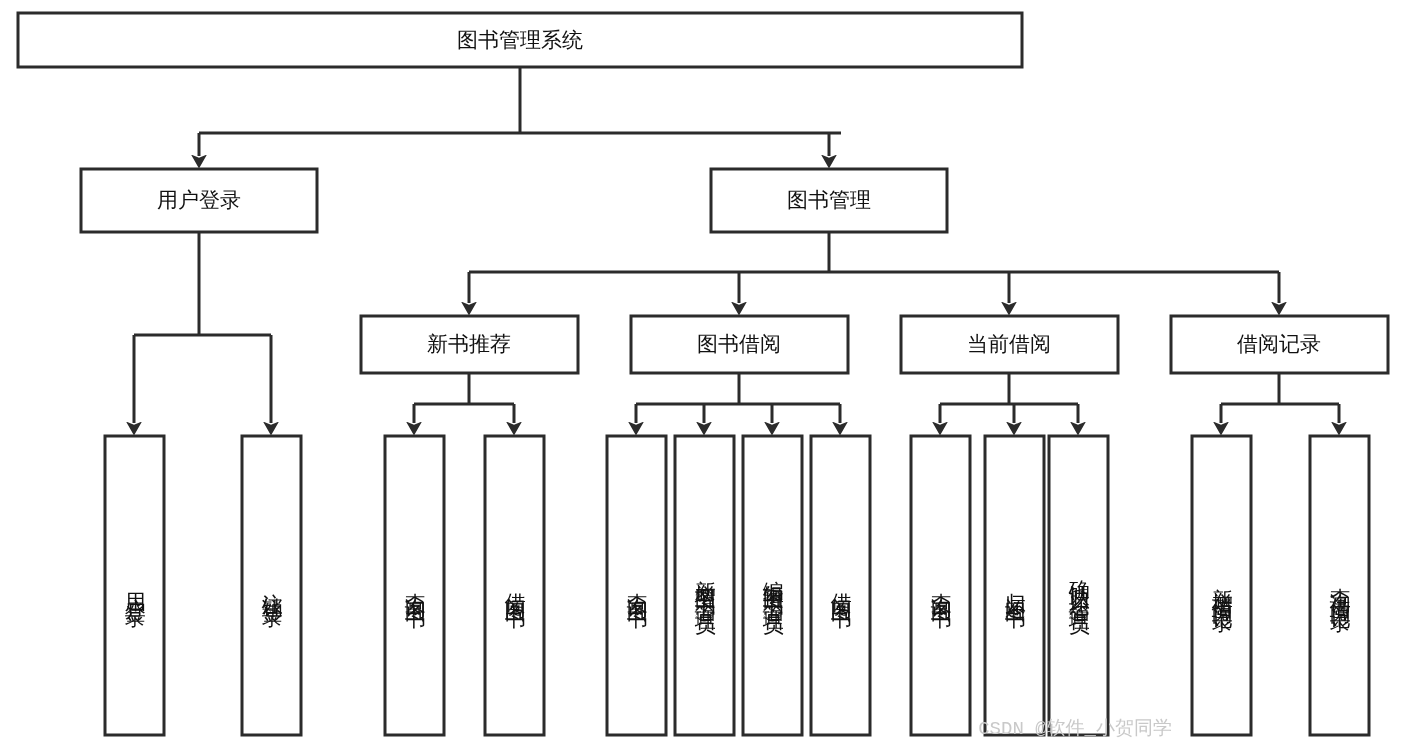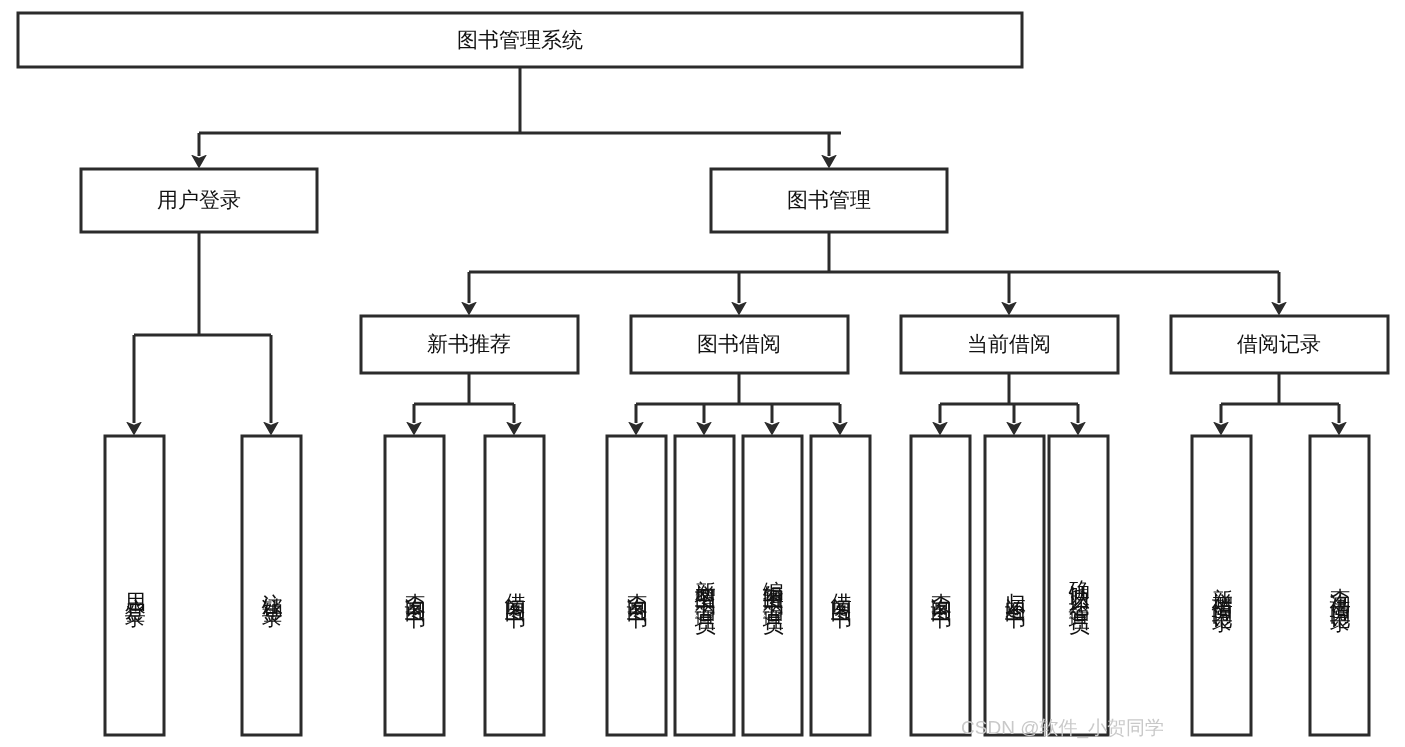--- a/index.html
+++ b/index.html
@@ -62,23 +62,23 @@
     font-family: "DejaVu Sans", "Liberation Sans", sans-serif;
     font-size: 21px;
     line-height: 1.32;
     color: #111111;
     letter-spacing: 5px;
     white-space: nowrap;
     text-align: center;
   }
   .watermark {
     position: absolute;
-    right: 24px;
+    right: 16px;
     bottom: 6px;
-    font-family: Liberation Sans, sans-serif;
+    font-family: Liberation Mono, monospace;
     font-size: 19px;
     color: #c9c9c9;
     white-space: nowrap;
     user-select: none;
   }
 </style>
 </head>
 <body>
 
 <div id="diagram-root">

